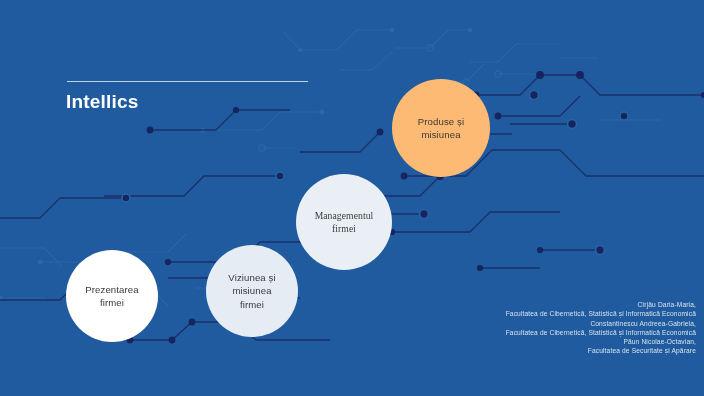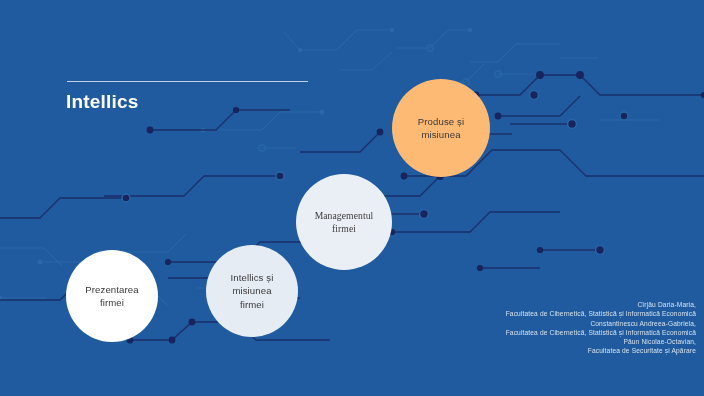--- a/index.html
+++ b/index.html
@@ -220,21 +220,21 @@
 
   <div class="bubble" id="bubble-prezentarea">
     <div>
       <span>Prezentarea</span>
       <span>firmei</span>
     </div>
   </div>
 
   <div class="bubble" id="bubble-viziunea">
     <div>
-      <span>Intellics și</span>
+      <span>Viziunea și</span>
       <span>misiunea</span>
       <span>firmei</span>
     </div>
   </div>
 
   <div id="authors">
     <div>Cîrjău Daria-Maria,</div>
     <div>Facultatea de Cibernetică, Statistică și Informatică Economică</div>
     <div>Constantinescu Andreea-Gabriela,</div>
     <div>Facultatea de Cibernetică, Statistică și Informatică Economică</div>

